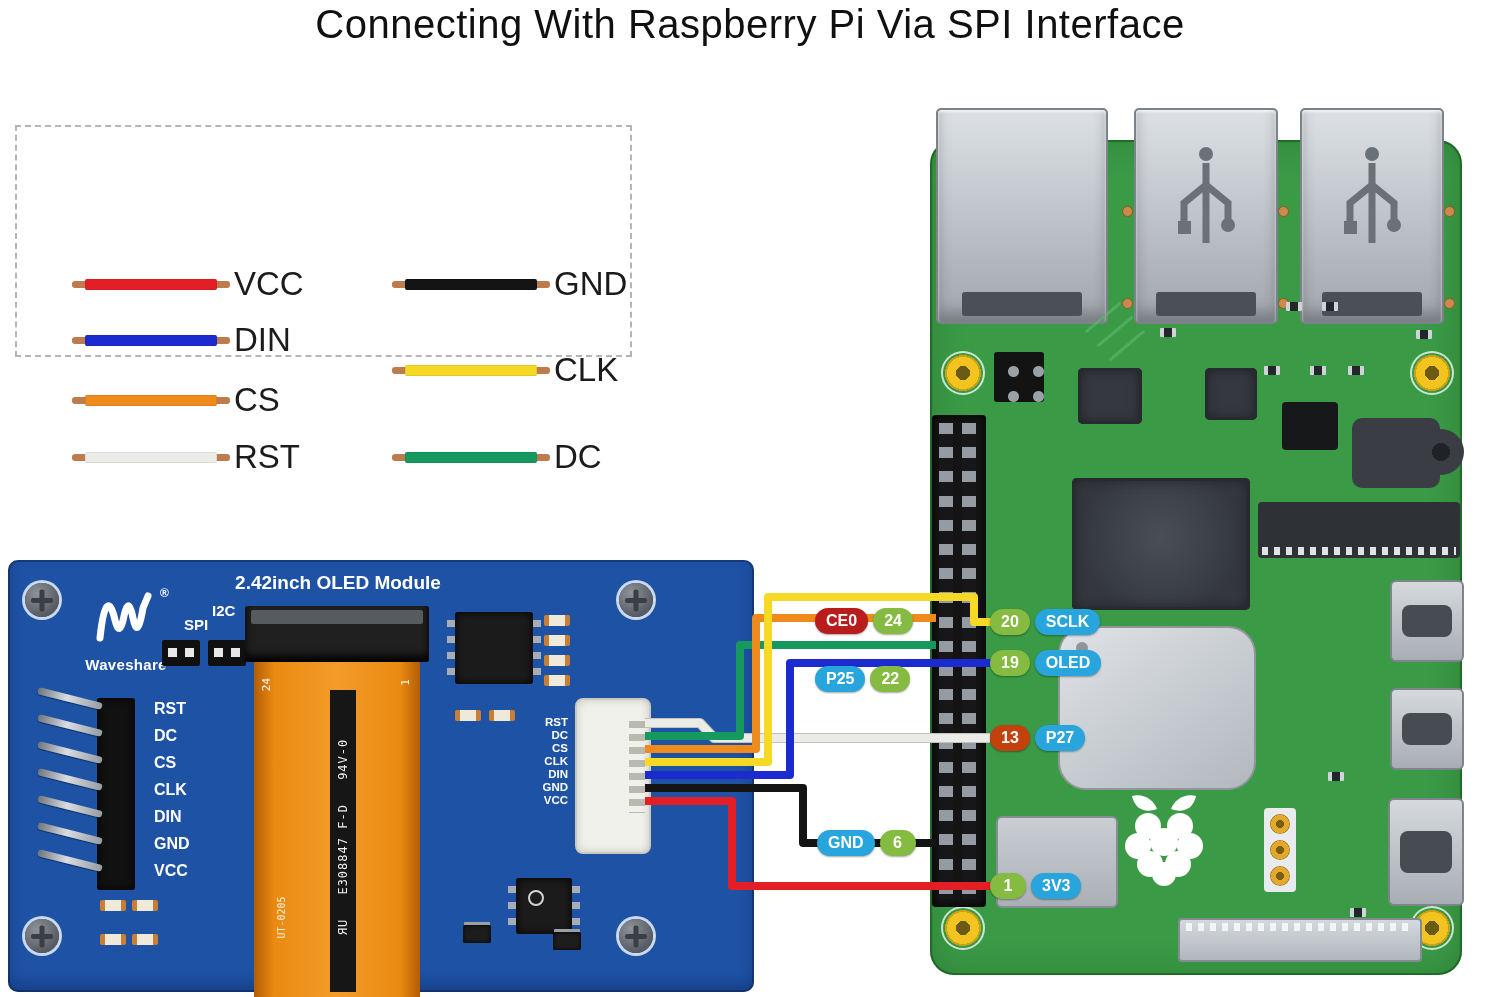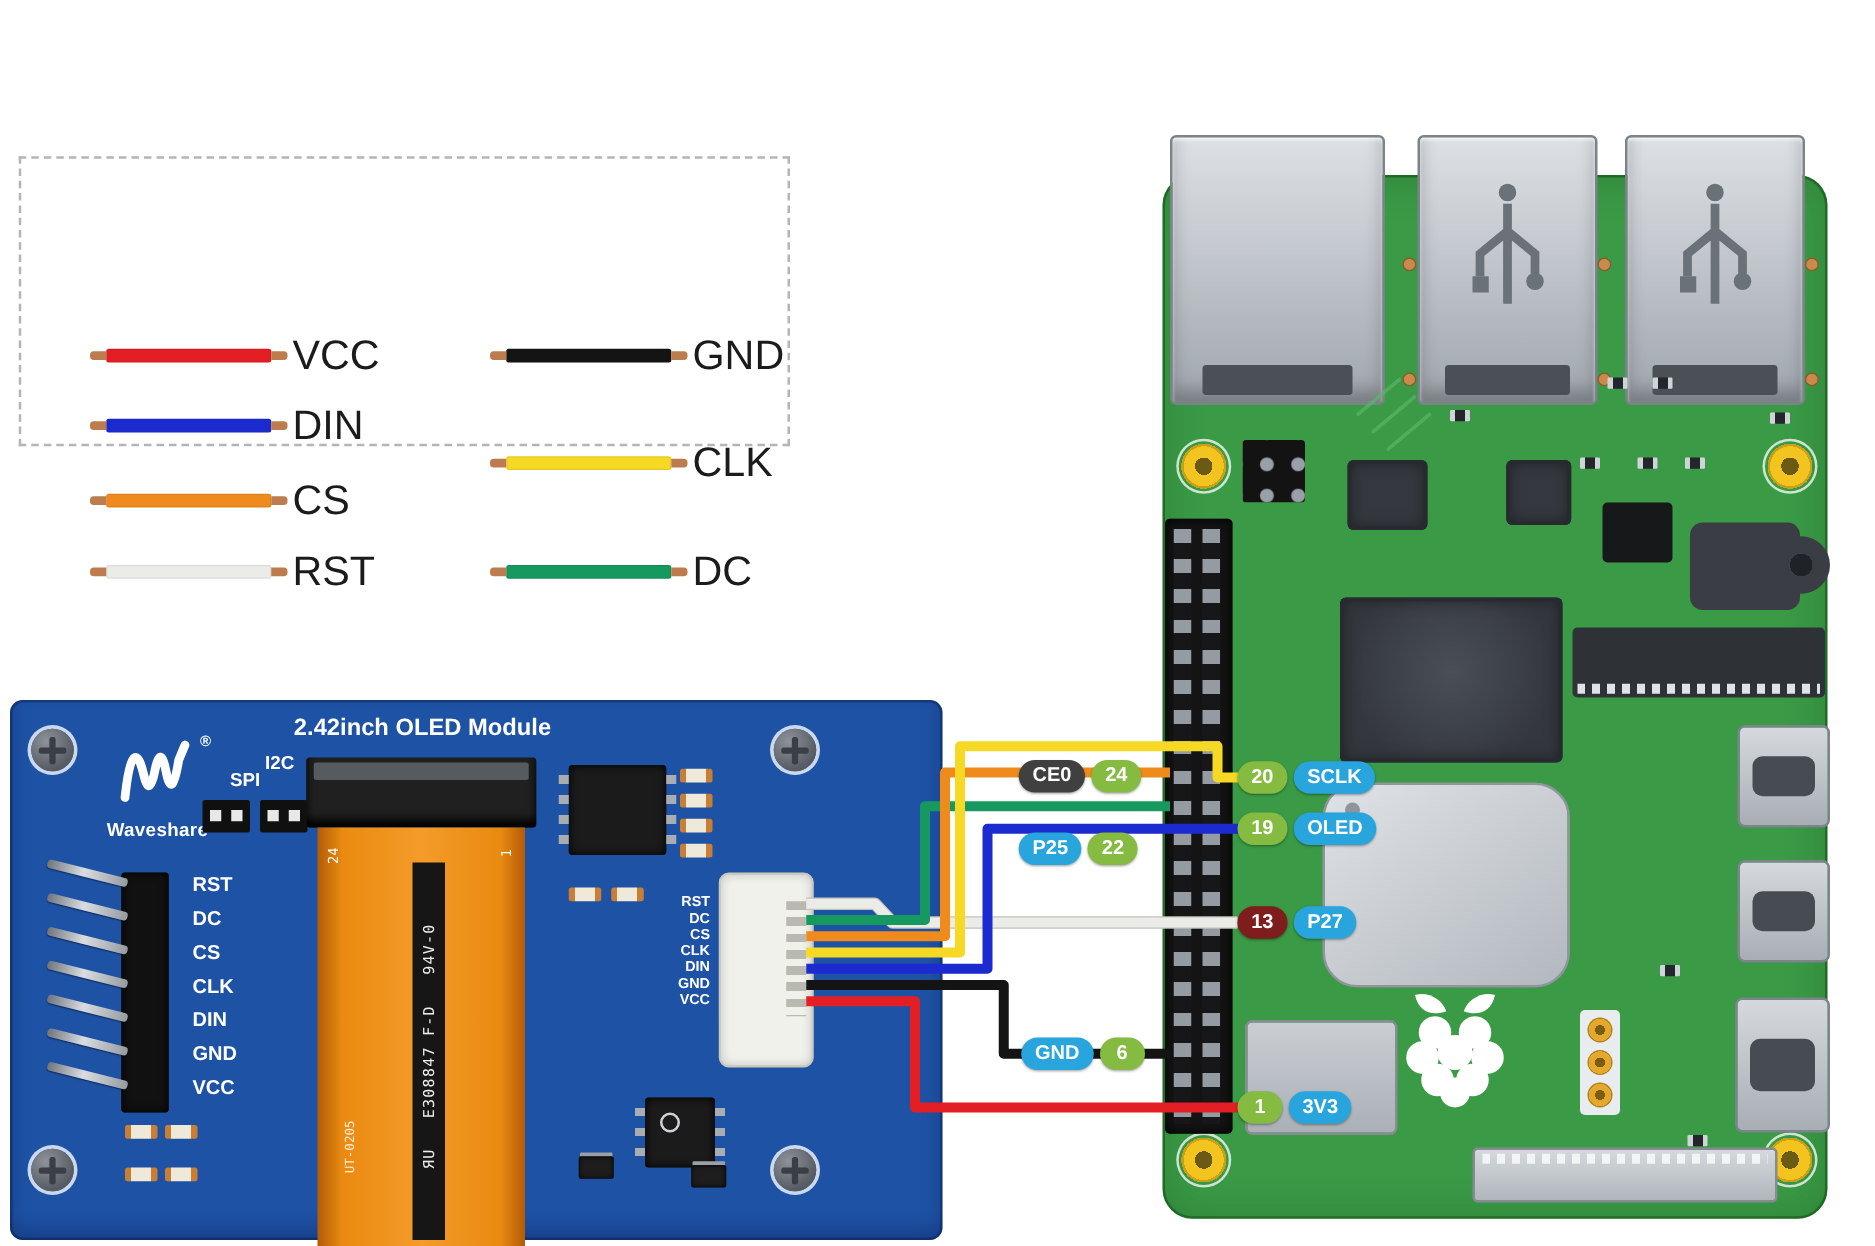--- a/index.html
+++ b/index.html
@@ -117,20 +117,21 @@
   .badge-row{position:absolute;display:flex;gap:5px;z-index:8;}
   .badge{height:26px;border-radius:13px;color:#fff;font-weight:bold;font-size:16px;display:flex;
       align-items:center;justify-content:center;padding:0 11px;min-width:14px;
       box-shadow:0 1px 2px rgba(0,0,0,.35);}
 </style>
 </head>
 <body>
 
 <div class="stage">
 
+  <div class="title">Connecting With Raspberry Pi Via SPI Interface</div>
 
   <div class="legend">
     <div class="lg-item" style="left:68px;top:137px">
       <span class="lwire" style="background-color: rgb(227, 30, 36);"></span>
       <span class="llabel">VCC</span>
     </div>
     <div class="lg-item" style="left:388px;top:137px">
       <span class="lwire" style="background-color: rgb(20, 20, 20);"></span>
       <span class="llabel">GND</span>
     </div>
@@ -326,41 +327,41 @@
     <polyline points="645,723 700,723 714,738 990,738" fill="none" stroke-width="8" stroke-linejoin="round" stroke="#ebebe7"></polyline>
     <polyline points="645,788 803,788 803,843 936,843" fill="none" stroke-width="8" stroke-linejoin="round" stroke="#141414"></polyline>
     <polyline points="645,801 732,801 732,886 991,886" fill="none" stroke-width="8" stroke-linejoin="round" stroke="#e31e24"></polyline>
     <polyline points="645,775 790,775 790,663 991,663" fill="none" stroke-width="8" stroke-linejoin="round" stroke="#1c2bd0"></polyline>
     <polyline points="645,736 740,736 740,645 936,645" fill="none" stroke-width="8" stroke-linejoin="round" stroke="#16995f"></polyline>
     <polyline points="645,749 756,749 756,618 936,618" fill="none" stroke-width="8" stroke-linejoin="round" stroke="#ef8b1c"></polyline>
     <polyline points="645,762 768,762 768,597 974,597 974,622 991,622" fill="none" stroke-width="8" stroke-linejoin="round" stroke="#f6d925"></polyline>
   </svg>
 
   <div class="badge-row" style="left:815px;top:608px">
-    <span class="badge" style="background-color: #404040;">CE0</span>
+    <span class="badge" style="background-color: #b91c1c;">CE0</span>
     <span class="badge" style="background-color: rgb(133, 187, 64);">24</span>
   </div>
   <div class="badge-row" style="left:815px;top:666px">
     <span class="badge" style="background-color: rgb(41, 165, 222);">P25</span>
     <span class="badge" style="background-color: rgb(133, 187, 64);">22</span>
   </div>
   <div class="badge-row" style="left:817px;top:830px">
     <span class="badge" style="background-color: rgb(41, 165, 222);">GND</span>
     <span class="badge" style="background-color: rgb(133, 187, 64);">6</span>
   </div>
   <div class="badge-row" style="left:990px;top:609px">
     <span class="badge" style="background-color: rgb(133, 187, 64);">20</span>
     <span class="badge" style="background-color: rgb(41, 165, 222);">SCLK</span>
   </div>
   <div class="badge-row" style="left:990px;top:650px">
     <span class="badge" style="background-color: rgb(133, 187, 64);">19</span>
     <span class="badge" style="background-color: rgb(41, 165, 222);">OLED</span>
   </div>
   <div class="badge-row" style="left:990px;top:725px">
-    <span class="badge" style="background-color: #7f1d1d;">13</span>
+    <span class="badge" style="background-color: #c2410c;">13</span>
     <span class="badge" style="background-color: rgb(41, 165, 222);">P27</span>
   </div>
   <div class="badge-row" style="left:990px;top:873px">
     <span class="badge" style="background-color: rgb(133, 187, 64);">1</span>
     <span class="badge" style="background-color: rgb(41, 165, 222);">3V3</span>
   </div>
 
 </div>
 
 </body></html>

